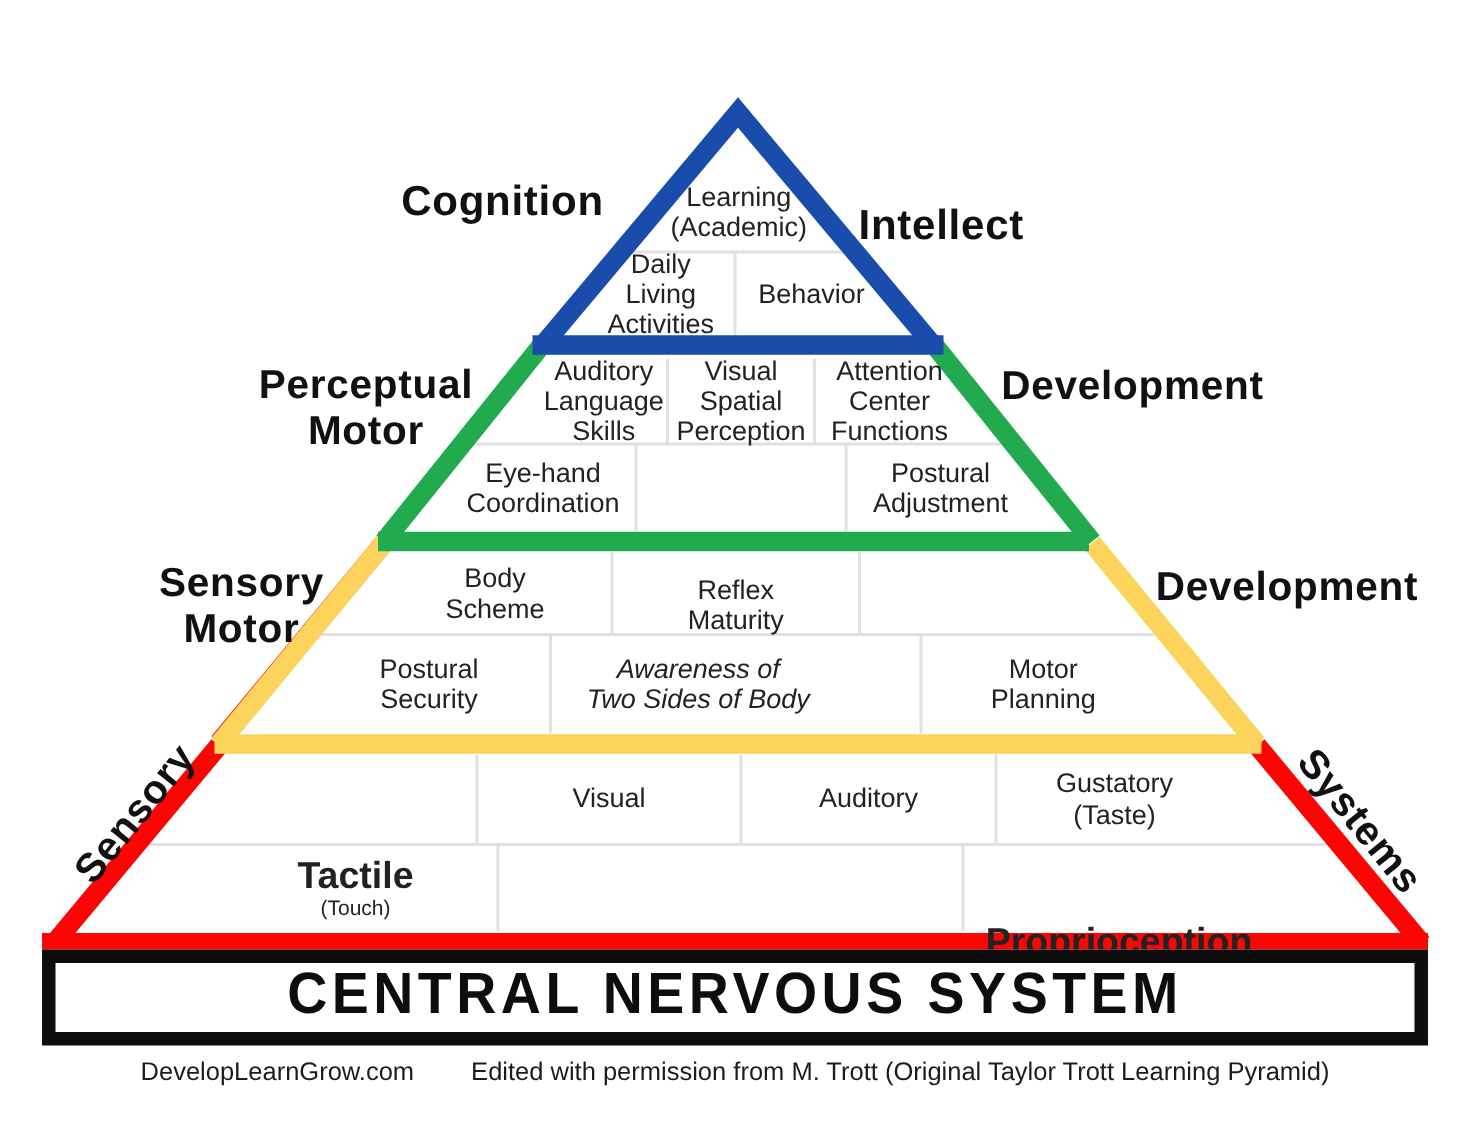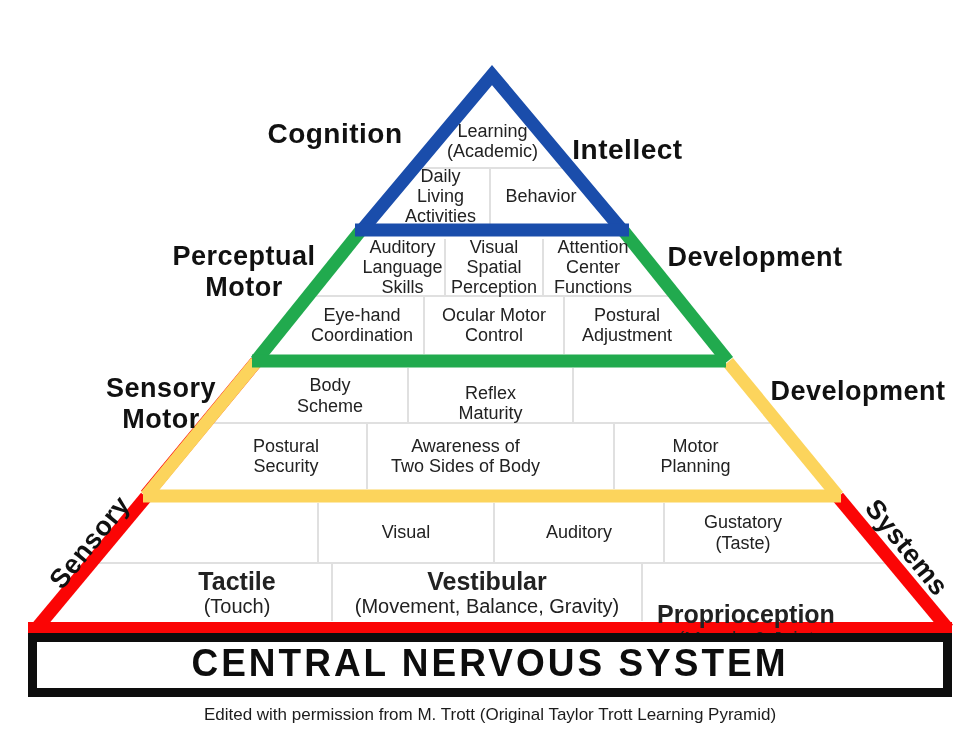--- a/index.html
+++ b/index.html
@@ -15,21 +15,21 @@
   .cell{
     position:absolute;
     display:flex;align-items:center;justify-content:center;
     text-align:center;
     white-space:pre-line;
     font-size:18px;line-height:1.12;
     color:#222222;
   }
   .cell.two{flex-direction:column;}
   .cell .hd{font-weight:bold;font-size:25px;}
-  .cell .sub{font-size:20px;}
+  .cell .sub{font-size:14px;}
   .sidelabel{
     position:absolute;
     display:flex;align-items:center;justify-content:center;
     text-align:center;
     white-space:pre-line;
     font-weight:bold;font-size:27px;line-height:1.15;
     color:#111111;
     letter-spacing:0.5px;
   }
   .rot-left{transform:rotate(-51deg);}
@@ -120,62 +120,57 @@
 Language
 Skills</div>
   <div class="cell" style="left:445px;top:238px;width:98px;height:58px;">Visual
 Spatial
 Perception</div>
   <div class="cell" style="left:543px;top:238px;width:100px;height:58px;">Attention
 Center
 Functions</div>
   <div class="cell" style="left:300px;top:297px;width:124px;height:56px;">Eye-hand
 Coordination</div>
-  <div class="cell" style="left:424px;top:297px;width:140px;height:56px;">Ocular Motor
-Control</div>
   <div class="cell" style="left:564px;top:297px;width:126px;height:56px;">Postural
 Adjustment</div>
 
   <div class="sidelabel" style="left:82px;top:372px;width:158px;height:64px;">Sensory
 Motor</div>
   <div class="sidelabel" style="left:758px;top:376px;width:200px;height:32px;">Development</div>
 
   <div class="cell" style="left:252px;top:369px;width:156px;height:53px;">Body
 Scheme</div>
   <div class="cell" style="left:408px;top:369px;width:165px;height:68px;">Reflex
 Maturity</div>
   <div class="cell" style="left:205px;top:424px;width:162px;height:64px;">Postural
 Security</div>
-  <div class="cell" style="left:367px;top:424px;width:197px;height:64px;">Awareness of
+  <div class="cell" style="left:367px;top:424px;width:197px;height:64px;font-style:italic;">Awareness of
 Two Sides of Body</div>
   <div class="cell" style="left:614px;top:424px;width:163px;height:64px;">Motor
 Planning</div>
 
   <div class="sidelabel rot-left" style="left:28px;top:527px;width:125px;height:32px;">Sensory</div>
   <div class="sidelabel rot-right" style="left:842px;top:532px;width:128px;height:32px;">Systems</div>
 
   <div class="cell" style="left:318px;top:504px;width:176px;height:57px;">Visual</div>
   <div class="cell" style="left:494px;top:504px;width:170px;height:57px;">Auditory</div>
   <div class="cell" style="left:664px;top:504px;width:158px;height:57px;">Gustatory
 (Taste)</div>
 
   <div class="cell two" style="left:142px;top:564px;width:190px;height:56px;">
     <span class="hd">Tactile</span>
     <span class="sub">(Touch)</span>
   </div>
-  <div class="cell two" style="left:332px;top:564px;width:310px;height:56px;">
-    <span class="hd">Vestibular</span>
-    <span class="sub">(Movement, Balance, Gravity)</span>
-  </div>
   <div class="cell two" style="left:642px;top:564px;width:208px;height:56px;margin-top:44px;">
     <span class="hd">Proprioception</span>
     <span class="sub">(Muscle &amp; Joint Position)</span>
   </div>
 
   <div id="cns-banner">
     <span class="cns-text">CENTRAL NERVOUS SYSTEM</span>
   </div>
 
   <div id="footer">
+    <span>DevelopLearnGrow.com</span>
     <span>Edited with permission from M. Trott (Original Taylor Trott Learning Pyramid)</span>
   </div>
 
 </div>
 
 </body></html>

